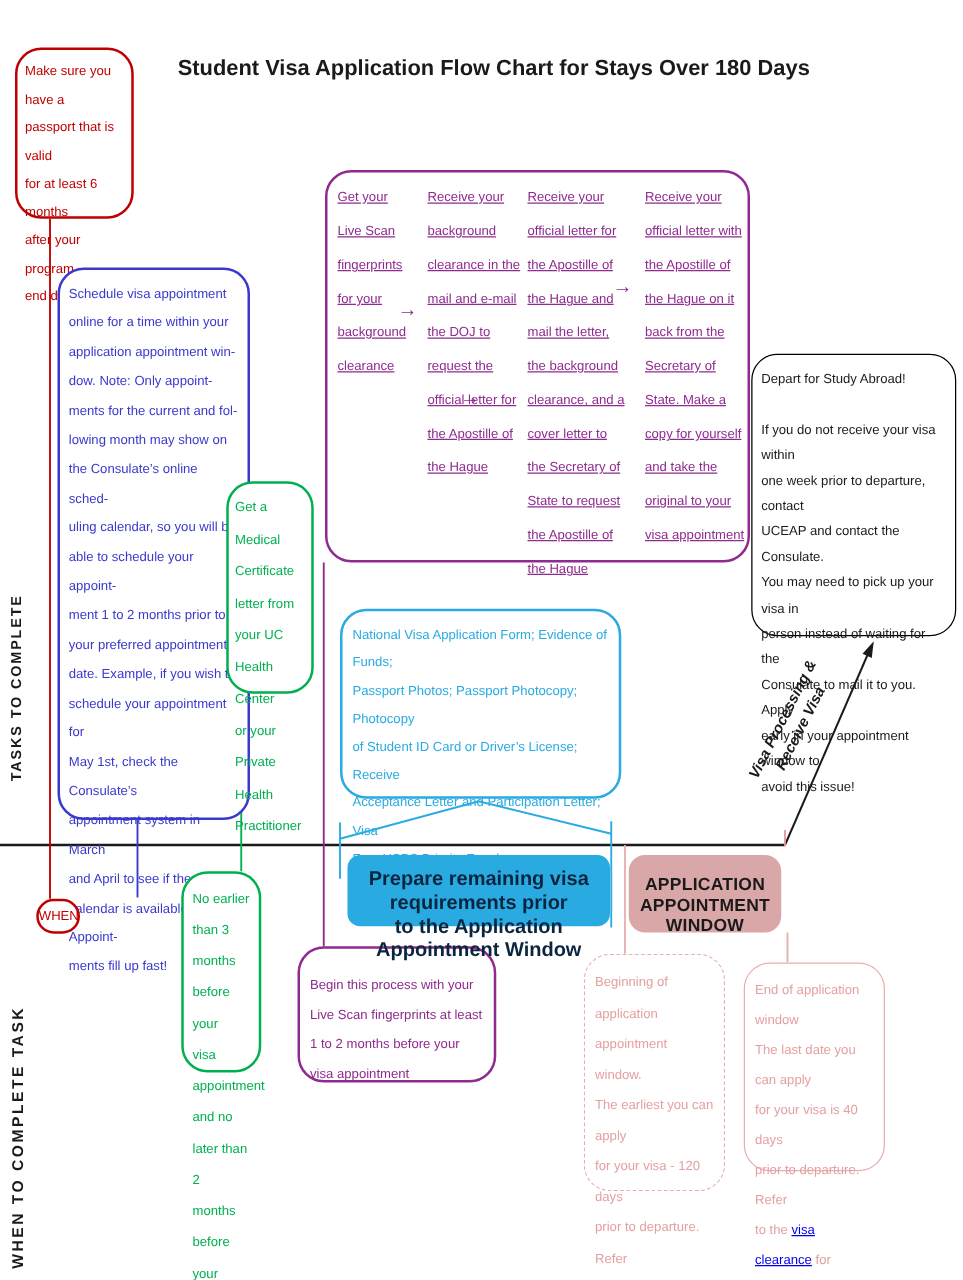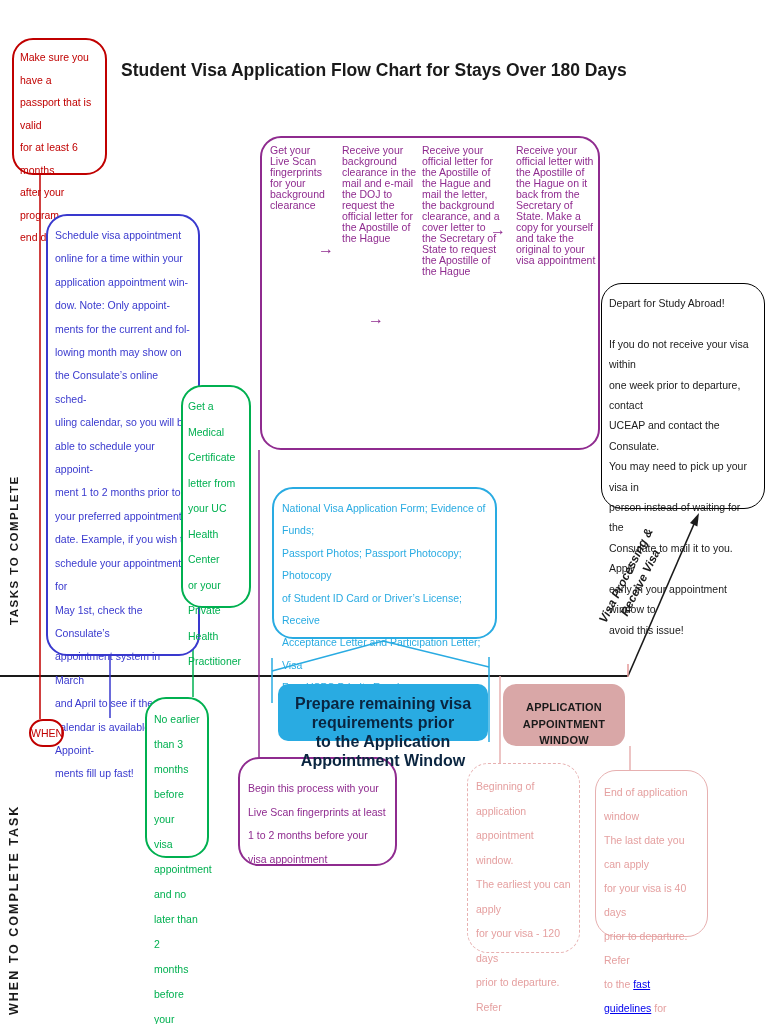--- a/index.html
+++ b/index.html
@@ -1,34 +1,34 @@
 <!DOCTYPE html>
 <html style="--red: #C00000; --blue: #3939CE; --green: #00B050; --purple: #8F2B8F; --cyan: #29ABE2; --navy: #0A2540; --pinkfill: #D9A7A7; --pinktext: #E5A0A0; --pinkborder: #E7B0B0; --link: #0000EE; --timeline: #1A1A1A;"><head>
 <meta charset="utf-8">
 <style>
   html,body{margin:0;padding:0;background:#fff;}
   .page{position:relative;width:770px;height:1024px;background:#fff;overflow:hidden;
         font-family:"Liberation Sans","DejaVu Sans",sans-serif;}
   .overlay{position:absolute;left:0;top:0;width:770px;height:1024px;pointer-events:none;}
-  .title{position:absolute;left:105px;top:44px;width:580px;margin:16px;
+  .title{position:absolute;left:105px;top:44px;width:580px;margin:0;text-align:center;
          font-size:17.5px;font-weight:bold;color:#1a1a1a;letter-spacing:0px;}
   .vlabel{position:absolute;writing-mode:vertical-rl;transform:rotate(180deg);
           font-weight:bold;color:#1a1a1a;}
   .tasks-label{left:8px;top:440px;height:185px;font-size:11.5px;letter-spacing:1.5px;}
   .when-label{left:7px;top:700px;height:315px;font-size:12.5px;letter-spacing:2px;}
   .box{position:absolute;box-sizing:border-box;background:#fff;font-size:10.5px;border-radius:21px;}
   .passport{left:12px;top:38px;width:95px;height:137px;border:2px solid var(--red);
             color:var(--red);padding:6px 6px;line-height:22.5px;}
   .schedule{left:46px;top:198px;width:154px;height:442px;border:2px solid var(--blue);
             color:var(--blue);padding:8px 7px;line-height:23.4px;margin-top:16px;}
-  .medical{left:181px;top:385px;width:70px;height:223px;border:2px solid var(--green);
+  .medical{left:181px;top:385px;width:70px;height:170px;border:2px solid var(--green);
            color:var(--green);padding:7px 5px;line-height:25.5px;}
   .process{left:260px;top:136px;width:340px;height:314px;border:2px solid var(--purple);
            color:var(--purple);}
-  .pcol{position:absolute;line-height:11px;}
+  .pcol{position:absolute;line-height:27px;text-decoration:underline;}
   .pcol1{left:8px;top:7px;width:66px;}
   .pcol2{left:80px;top:7px;width:82px;}
   .pcol3{left:160px;top:7px;width:86px;}
   .pcol4{left:254px;top:7px;width:82px;}
   .parrow{position:absolute;font-size:16px;font-weight:bold;color:var(--purple);}
   .parrow1{left:56px;top:102px;}
   .parrow2{left:106px;top:172px;}
   .parrow3{left:228px;top:83px;}
   .depart{left:601px;top:283px;width:164px;height:226px;border:1.5px solid #000;
           color:#1a1a1a;padding:9px 7px;line-height:20.4px;}
@@ -40,21 +40,21 @@
             color:var(--blue);padding:9px 6px;line-height:24.5px;}
   .no-earlier{left:145px;top:697px;width:64px;height:161px;border:2px solid var(--green);
               color:var(--green);padding:8px 7px;line-height:25px;}
   .begin-process{left:238px;top:757px;width:159px;height:109px;border:2px solid var(--purple);
                  color:var(--purple);padding:18px 8px;line-height:23.5px;}
   .pill{position:absolute;box-sizing:border-box;text-align:center;font-weight:bold;}
   .prepare{left:278px;top:684px;width:210px;height:57px;background:var(--cyan);
            border-radius:10px;color:var(--navy);font-size:16px;line-height:19px;
            padding-top:10px;}
   .appt-window{left:503px;top:684px;width:122px;height:62px;background:var(--pinkfill);
-               border-radius:13px;color:#1a1a1a;font-size:11px;line-height:16.5px;
+               border-radius:13px;color:#1a1a1a;font-size:14px;line-height:16.5px;
                padding-top:15px;letter-spacing:0.2px;}
   .beginning-window{left:467px;top:763px;width:113px;height:190px;border:1px dashed var(--pinkborder);
                     color:var(--pinktext);padding:10px 8px;line-height:24.5px;}
   .end-window{left:595px;top:770px;width:113px;height:167px;border:1px solid var(--pinkborder);
               color:var(--pinktext);padding:9px 8px;line-height:24px;}
   .link{color:var(--link);text-decoration:underline;cursor:pointer;}
   .diag-label{position:absolute;left:553px;top:563px;width:160px;text-align:center;
               transform:rotate(-63deg);font-weight:bold;font-style:italic;
               font-size:12px;line-height:16px;color:#1a1a1a;}
 </style>
@@ -116,19 +116,19 @@
   <div class="pill appt-window">APPLICATION  APPOINTMENT<br>WINDOW</div>
 
   <div class="box beginning-window">
     <span>Beginning of application<br>appointment window.<br>The earliest you can apply<br>for your visa - 120 days<br>prior to departure.  Refer</span><br>
     <br>
     
   </div>
 
   <div class="box end-window">
     <span>End of application window<br>The last date you can apply<br>for your visa is 40 days<br>prior to departure.  Refer</span><br>
-    <span>to the </span><a class="link">fast guidelines</a><span> for</span><br>
+    <span>to the </span><a class="link">visa clearance</a><span> for</span><br>
     
   </div>
 
   <div class="diag-label">Visa Processing &amp;<br>Receive Visa</div>
 
 </div>
 
 </body></html>

